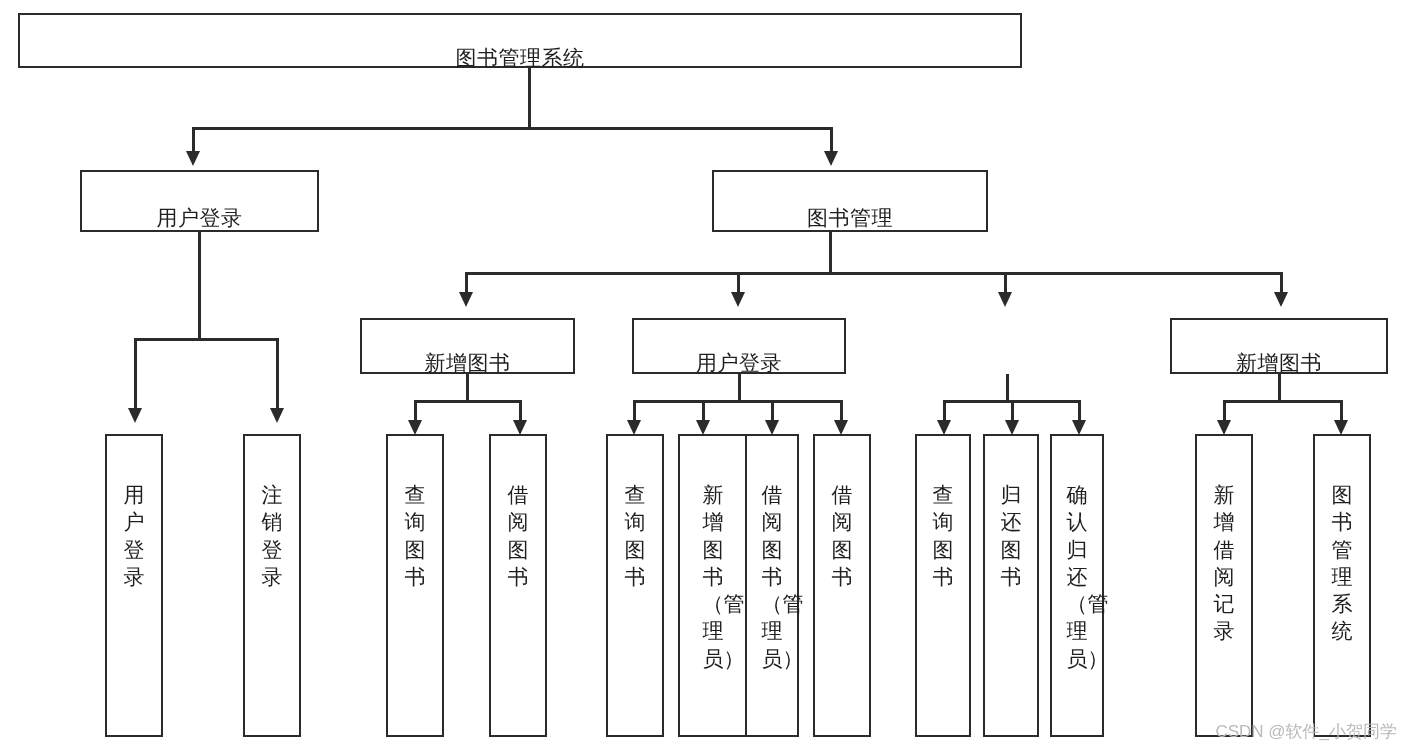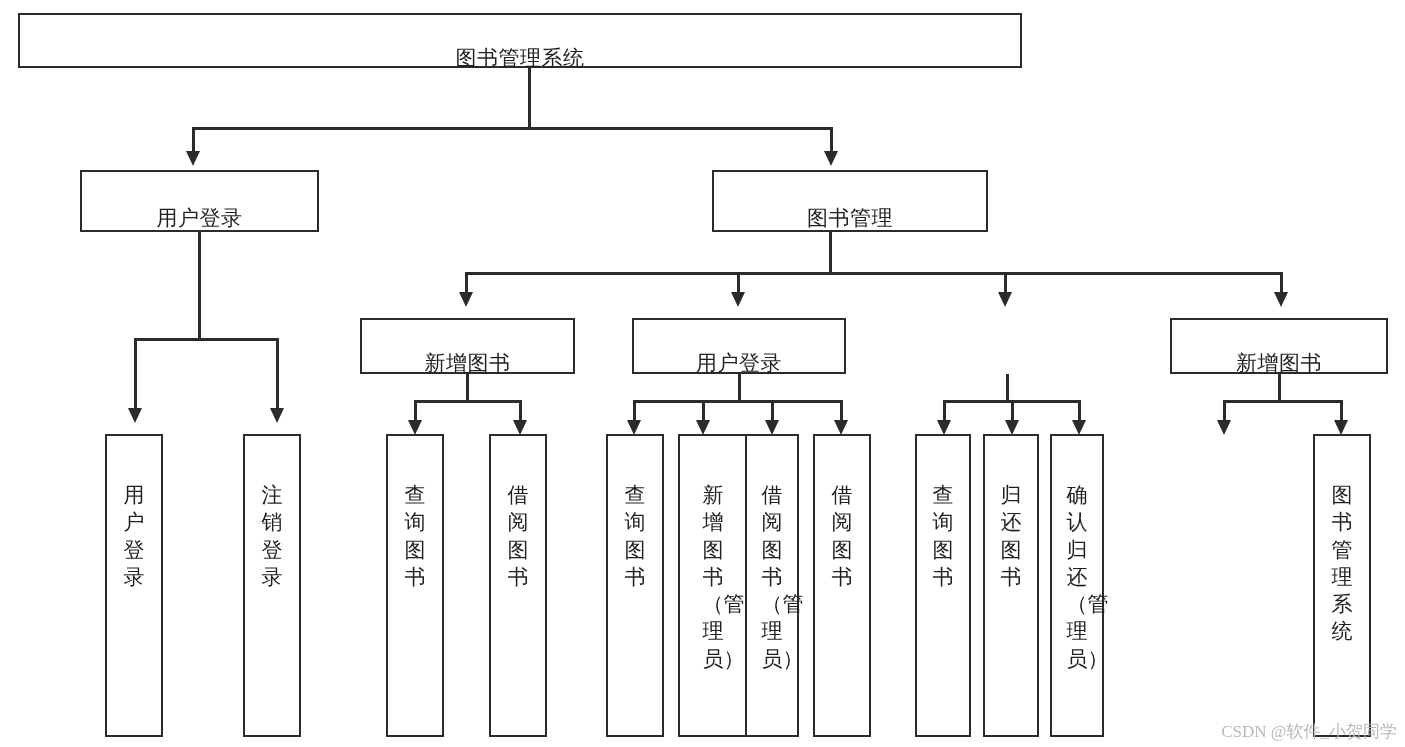--- a/index.html
+++ b/index.html
@@ -66,21 +66,21 @@
   }
 
   
   #watermark{
     position:absolute;
     right:8px;
     bottom:4px;
     font-size:17px;
     color:#b9b9b9;
     white-space:nowrap;
-    font-family:Liberation Serif, serif;
+    font-family:Liberation Sans, sans-serif;
     pointer-events:none;
   }
 </style>
 </head>
 <body>
 
 <div id="canvas">
 
   <div class="node horiz" style="left:18px;top:13px;width:1004px;height:55px;">
     <span class="label">图书管理系统</span>
@@ -195,19 +195,22 @@
   <div class="node vert" style="left:915px;top:434px;width:56px;height:303px;">
     <span class="label">查询图书</span>
   </div>
   <div class="node vert" style="left:1050px;top:434px;width:54px;height:303px;">
     <span class="label">确认归还（管理员）</span>
   </div>
   <div class="node vert" style="left:983px;top:434px;width:56px;height:303px;">
     <span class="label">归还图书</span>
   </div>
 
+  <div class="node vert" style="left:1195px;top:434px;width:58px;height:303px;">
+    <span class="label">新增借阅记录</span>
+  </div>
   <div class="node vert" style="left:1313px;top:434px;width:58px;height:303px;">
     <span class="label">图书管理系统</span>
   </div>
 
   <div id="watermark">CSDN @软件_小贺同学</div>
 
 </div>
 
 </body></html>

